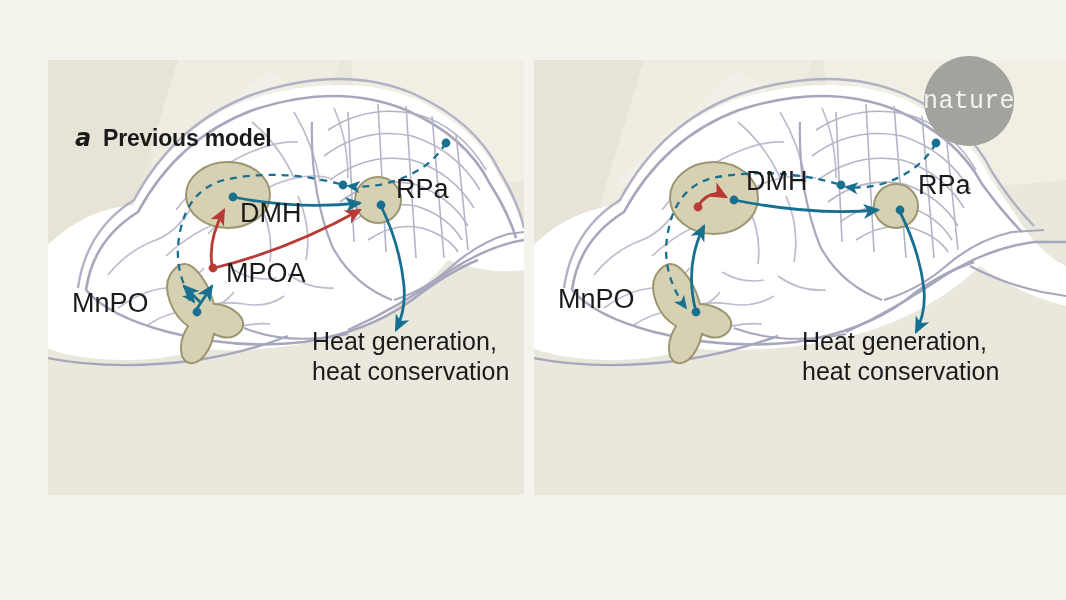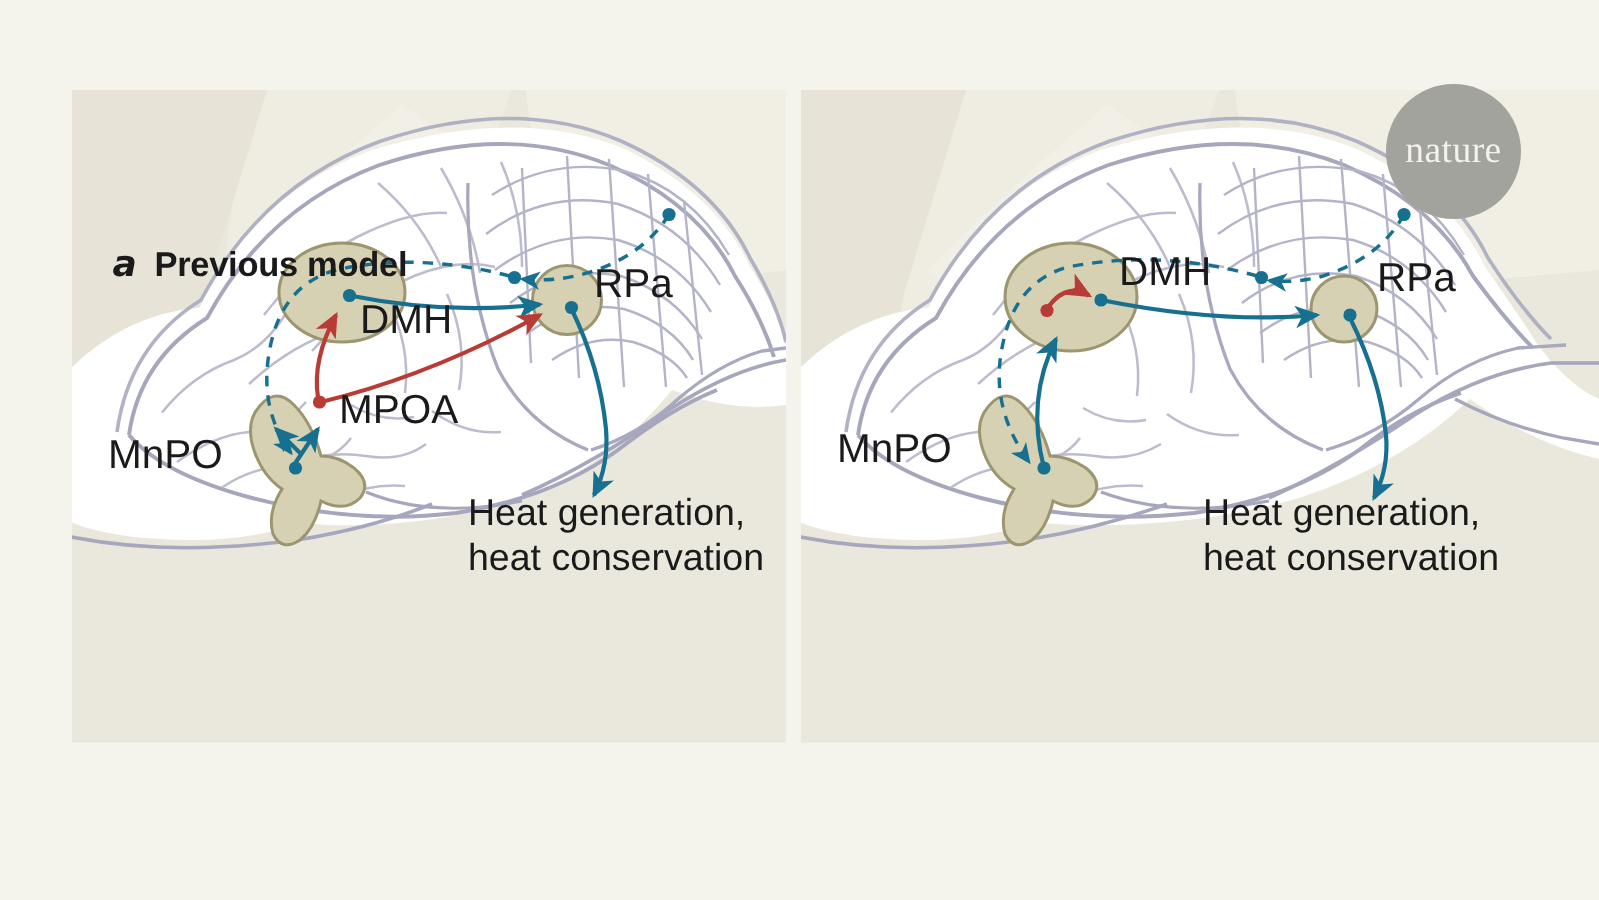--- a/index.html
+++ b/index.html
@@ -41,39 +41,39 @@
     white-space: nowrap;
     z-index: 30;
   }
   .panel-letter {
     font-size: 24px;
     font-weight: bold;
     font-style: italic;
     margin-right: 12px;
     font-family: "DejaVu Sans", sans-serif;
   }
-  #title-a { left: 27px; margin-top: 38px; }
+  #title-a { left: 27px; }
   #title-b { left: 27px; }
 
   .nature-logo {
     position: absolute;
     right: 52px;
     top: 56px;
     width: 90px;
     height: 90px;
     border-radius: 50%;
     background: #a3a39d;
     display: flex;
     align-items: center;
     justify-content: center;
     z-index: 40;
   }
   .nature-logo span {
     color: #f3f2ec;
-    font-family: Liberation Serif, serif;
+    font-family: Liberation Mono, monospace;
     font-size: 25px;
     letter-spacing: 0.3px;
   }
   svg { display: block; }
   .lbl {
     font-family: "Liberation Sans", sans-serif;
     fill: #1a1a1a;
   }
 </style>
 </head>

